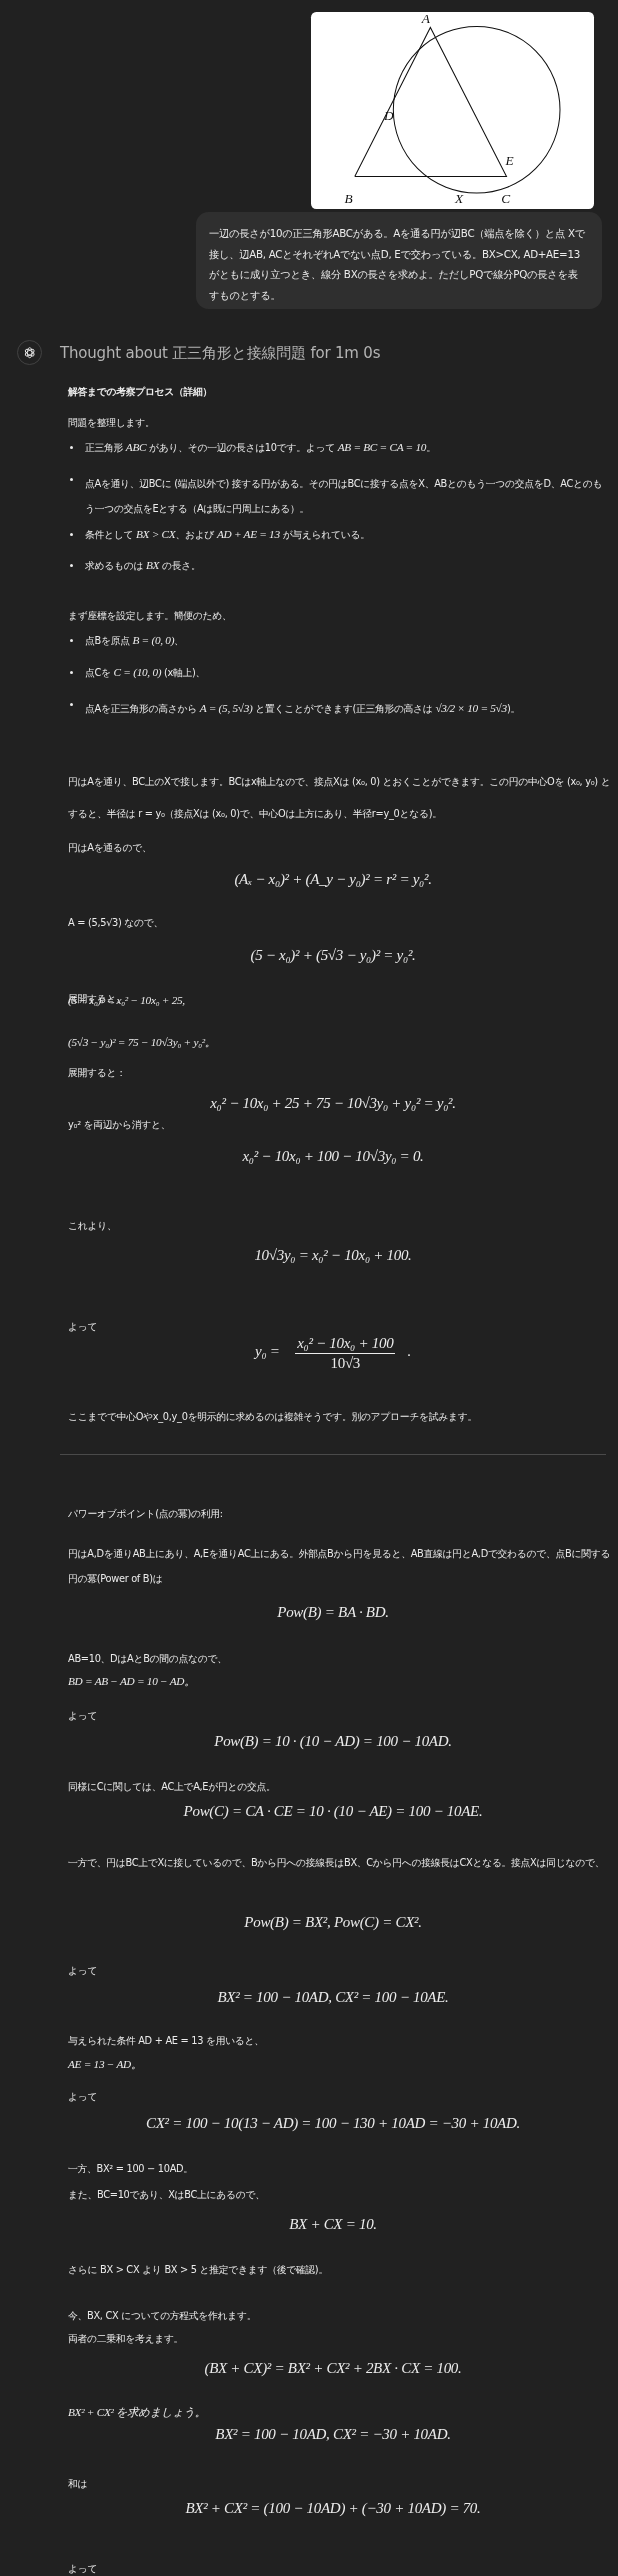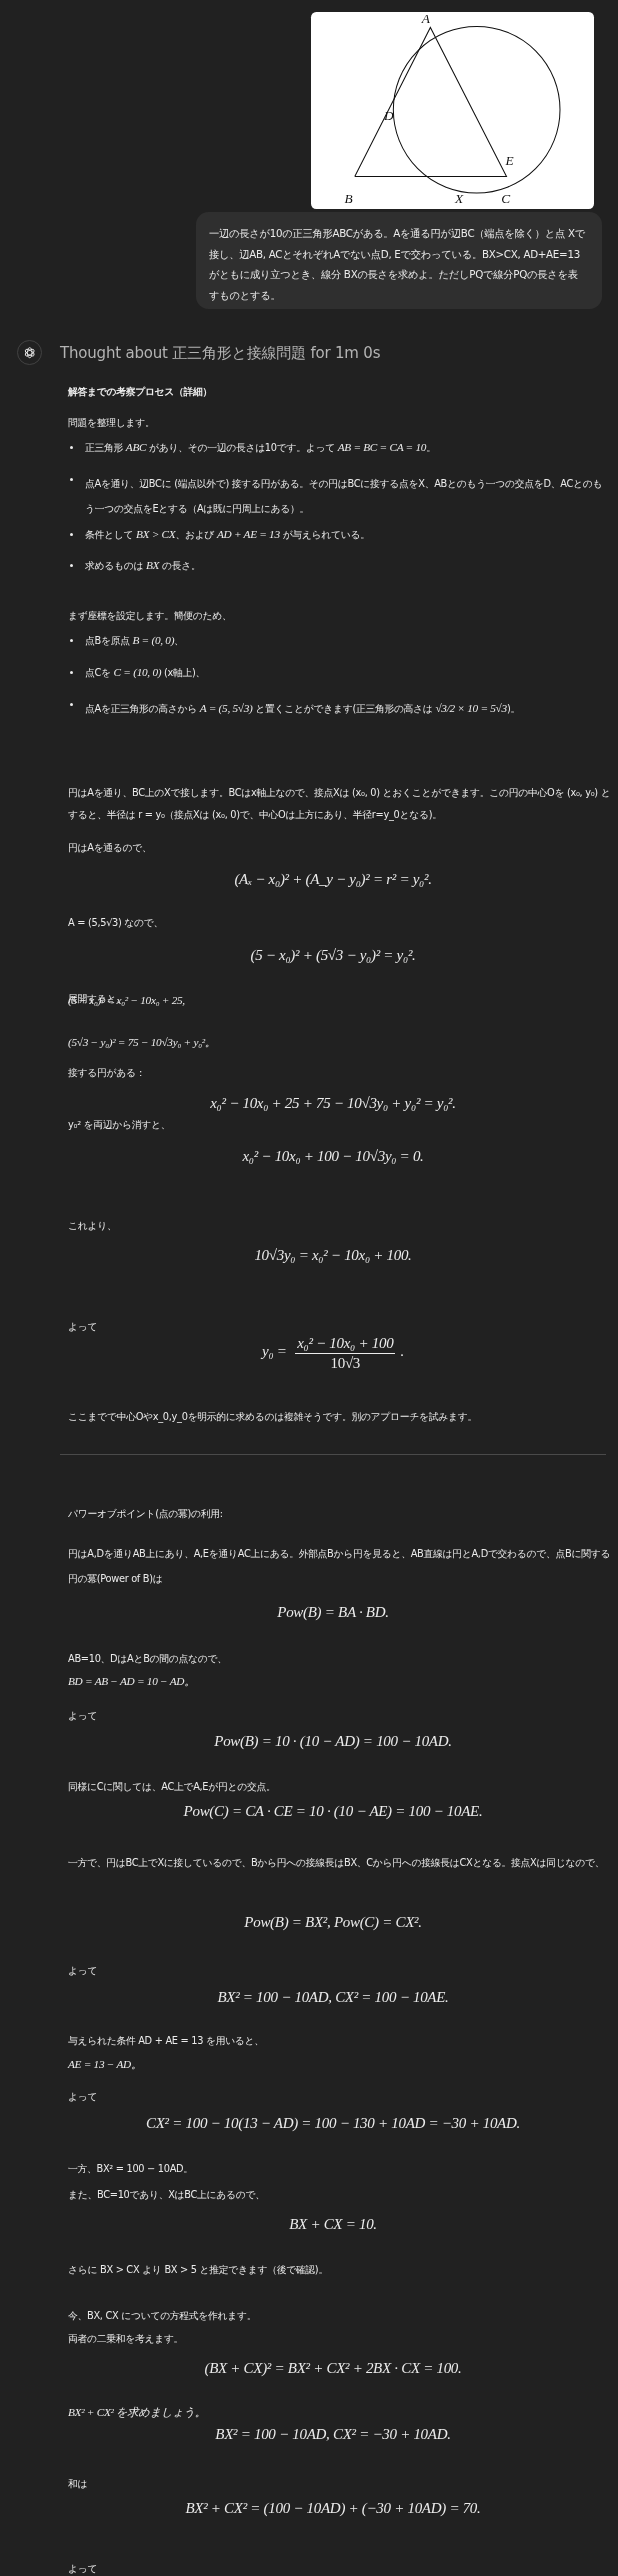--- a/index.html
+++ b/index.html
@@ -44,21 +44,21 @@
   }
   .display .up { font-style: normal; }
   .inline-math { font-family: "Liberation Serif", "DejaVu Serif", serif; font-style: italic; font-size: 11.3px; }
   .blk { position: absolute; left: 0; width: 546px; }
   .li { position: absolute; left: 25px; width: 520px; }
   .li::before {
     content: ""; position: absolute; left: -15.5px; top: 6.7px; width: 3.6px; height: 3.6px;
     border-radius: 50%; background: #ececec;
   }
   .hr { position: absolute; left: 0; width: 546px; height: 0.5px; background: #4a4a4a; }
-  .frac { display: inline-block; vertical-align: middle; text-align: center; margin: 0 5px; }
+  .frac { display: inline-block; vertical-align: middle; text-align: center; margin: 0 12px; }
   .frac .num { display: block; border-bottom: 0.5px solid #ececec; padding: 0 2.1px 1px; }
   .frac .den { display: block; padding-top: 1px; }
   .strong { font-weight: bold; }
 </style>
 </head>
 <body>
 
 <div class="user-image">
   <svg viewBox="0 0 550 383" xmlns="http://www.w3.org/2000/svg" style="font-size:16px">
     <circle cx="322" cy="190" r="162" fill="none" stroke="#111" stroke-width="2"></circle>
@@ -108,29 +108,29 @@
   <div class="li" style="top:256px">
     <span>点Bを原点 </span><span class="inline-math">B = (0, 0)</span><span>、</span>
   </div>
   <div class="li" style="top:288px">
     <span>点Cを </span><span class="inline-math">C = (10, 0)</span><span> (x軸上)、</span>
   </div>
   <div class="li" style="top:320px; line-height:25px">
     <span>点Aを正三角形の高さから </span><span class="inline-math">A = (5, 5√3)</span><span> と置くことができます(正三角形の高さは </span><span class="inline-math">√3/2 × 10 = 5√3</span><span>)。</span>
   </div>
 
-  <p class="blk" style="top:398px; line-height:22px">円はAを通り、BC上のXで接します。BCはx軸上なので、接点Xは (x₀, 0) とおくことができます。この円の中心Oを (x₀, y₀) とすると、半径は r = y₀（接点Xは (x₀, 0)で、中心Oは上方にあり、半径r=y_0となる)。</p>
+  <p class="blk" style="top:382px; line-height:32px">円はAを通り、BC上のXで接します。BCはx軸上なので、接点Xは (x₀, 0) とおくことができます。この円の中心Oを (x₀, y₀) とすると、半径は r = y₀（接点Xは (x₀, 0)で、中心Oは上方にあり、半径r=y_0となる)。</p>
   <p class="blk" style="top:456px">円はAを通るので、</p>
   <div class="blk display" style="top:495px">(Aₓ − x₀)² + (A_y − y₀)² = r² = y₀².</div>
   <p class="blk" style="top:531px">A = (5,5√3) なので、</p>
   <div class="blk display" style="top:571px">(5 − x₀)² + (5√3 − y₀)² = y₀².</div>
   <p class="blk" style="top:607px">展開すると、</p>
   <p class="blk inline-math" style="top:608px">(5 − x₀)² = x₀² − 10x₀ + 25,</p>
   <p class="blk inline-math" style="top:650px">(5√3 − y₀)² = 75 − 10√3y₀ + y₀²。</p>
-  <p class="blk" style="top:681px">接する円がある：</p>
+  <p class="blk" style="top:681px">展開すると：</p>
   <div class="blk display" style="top:719px">x₀² − 10x₀ + 25 + 75 − 10√3y₀ + y₀² = y₀².</div>
   <p class="blk" style="top:733px">y₀² を両辺から消すと、</p>
   <div class="blk display" style="top:772px">x₀² − 10x₀ + 100 − 10√3y₀ = 0.</div>
   <p class="blk" style="top:834px">これより、</p>
   <div class="blk display" style="top:871px">10√3y₀ = x₀² − 10x₀ + 100.</div>
   <p class="blk" style="top:935px">よって</p>
   <div class="blk display" style="top:959px">
     <span>y₀ =</span>
     <span class="frac"><span class="num">x₀² − 10x₀ + 100</span><span class="den up">10√3</span></span><span>.</span>
   </div>

